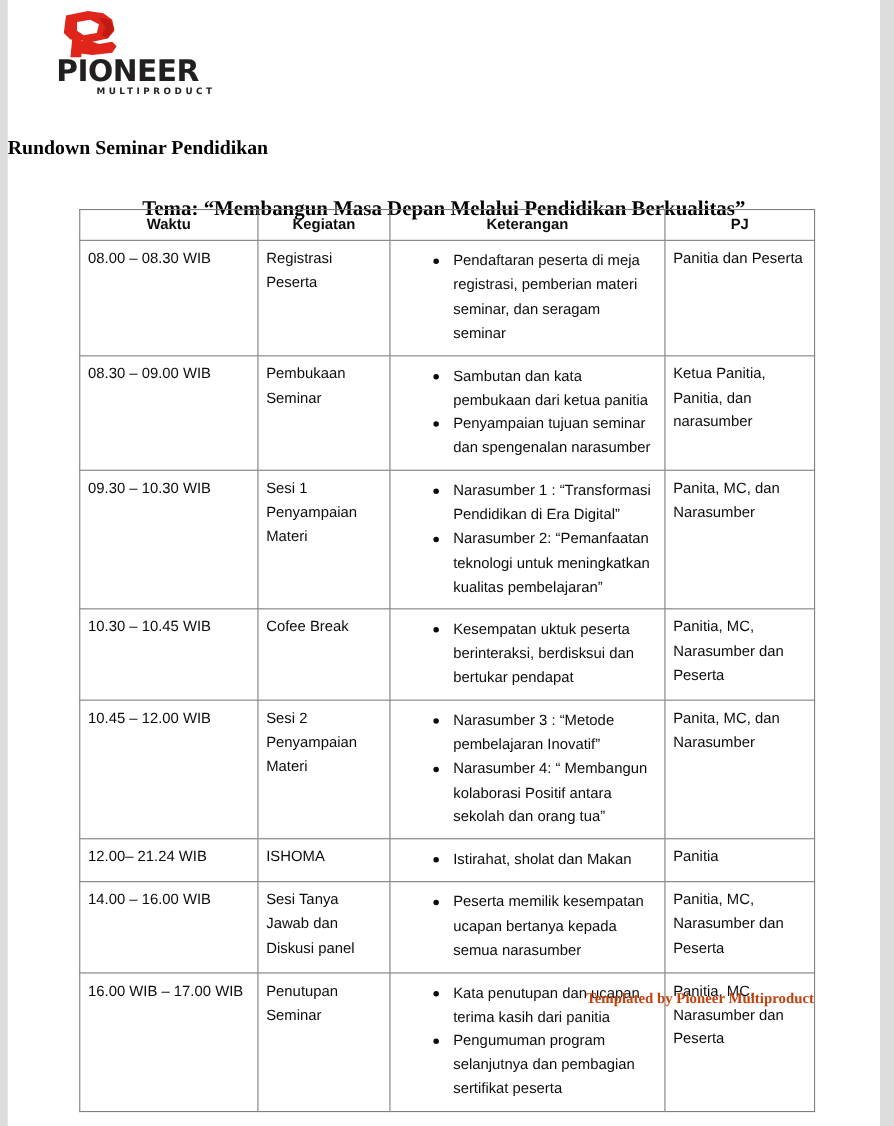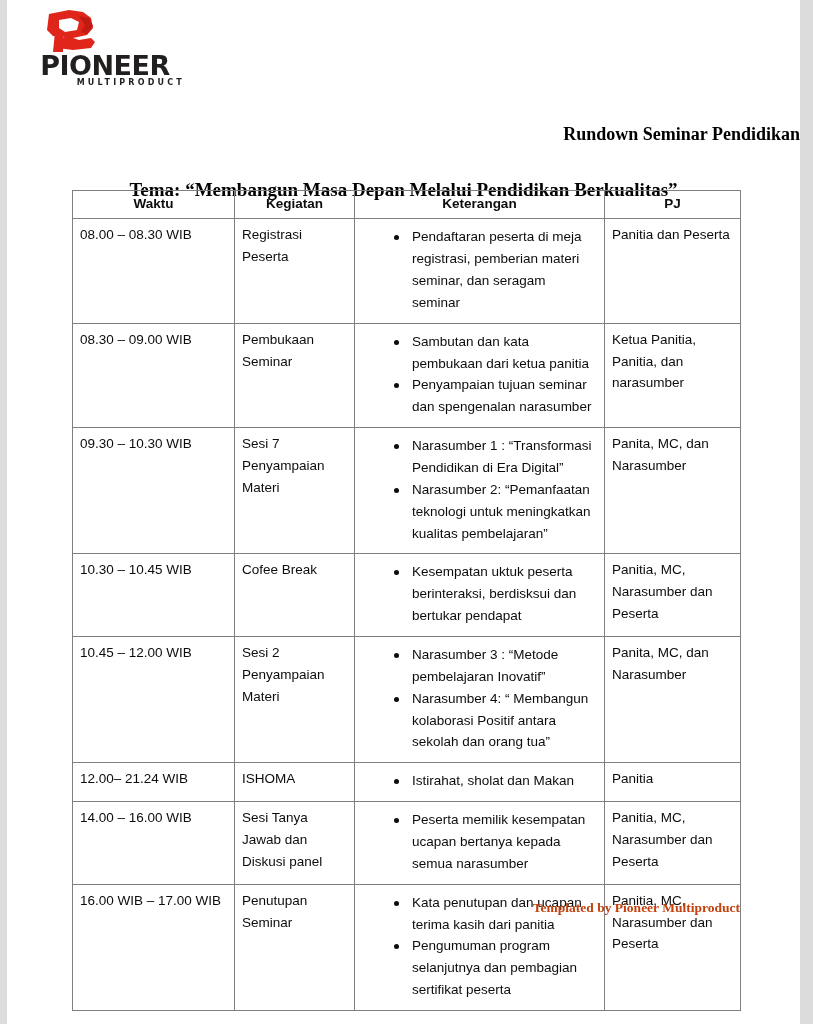--- a/index.html
+++ b/index.html
@@ -26,21 +26,21 @@
     top: 0;
     width: 793px;
     height: 1024px;
     background: #ffffff;
     box-sizing: border-box;
   }
 
   
   .logo-block {
     position: absolute;
-    left: 18px;
+    left: 29px;
     top: 8px;
     width: 160px;
     height: 78px;
   }
   .logo-mark {
     position: absolute;
     left: 14px;
     top: 0px;
     width: 70px;
     height: 48px;
@@ -70,21 +70,21 @@
     color: #221f1f;
     text-align: right;
   }
 
   
   .doc-title {
     position: absolute;
     left: 0;
     top: 124px;
     width: 793px;
-    text-align: right;
+    text-align: left;
     font-family: "Liberation Serif", serif;
     font-weight: bold;
     font-size: 18px;
     color: #000;
   }
   .doc-subtitle {
     position: absolute;
     left: 0;
     top: 155px;
     width: 793px;
@@ -212,21 +212,21 @@
             <td>
               <ul class="ket-list">
                 <li>Sambutan dan kata pembukaan dari ketua panitia</li>
                 <li>Penyampaian tujuan seminar dan spengenalan narasumber</li>
               </ul>
             </td>
             <td>Ketua Panitia, Panitia, dan narasumber</td>
           </tr>
           <tr>
             <td>09.30 – 10.30 WIB</td>
-            <td>Sesi 7 Penyampaian Materi</td>
+            <td>Sesi 1 Penyampaian Materi</td>
             <td>
               <ul class="ket-list">
                 <li>Narasumber 1 : “Transformasi Pendidikan di Era Digital”</li>
                 <li>Narasumber 2: “Pemanfaatan teknologi untuk meningkatkan kualitas pembelajaran”</li>
               </ul>
             </td>
             <td>Panita, MC, dan Narasumber</td>
           </tr>
           <tr>
             <td>10.30 – 10.45 WIB</td>

